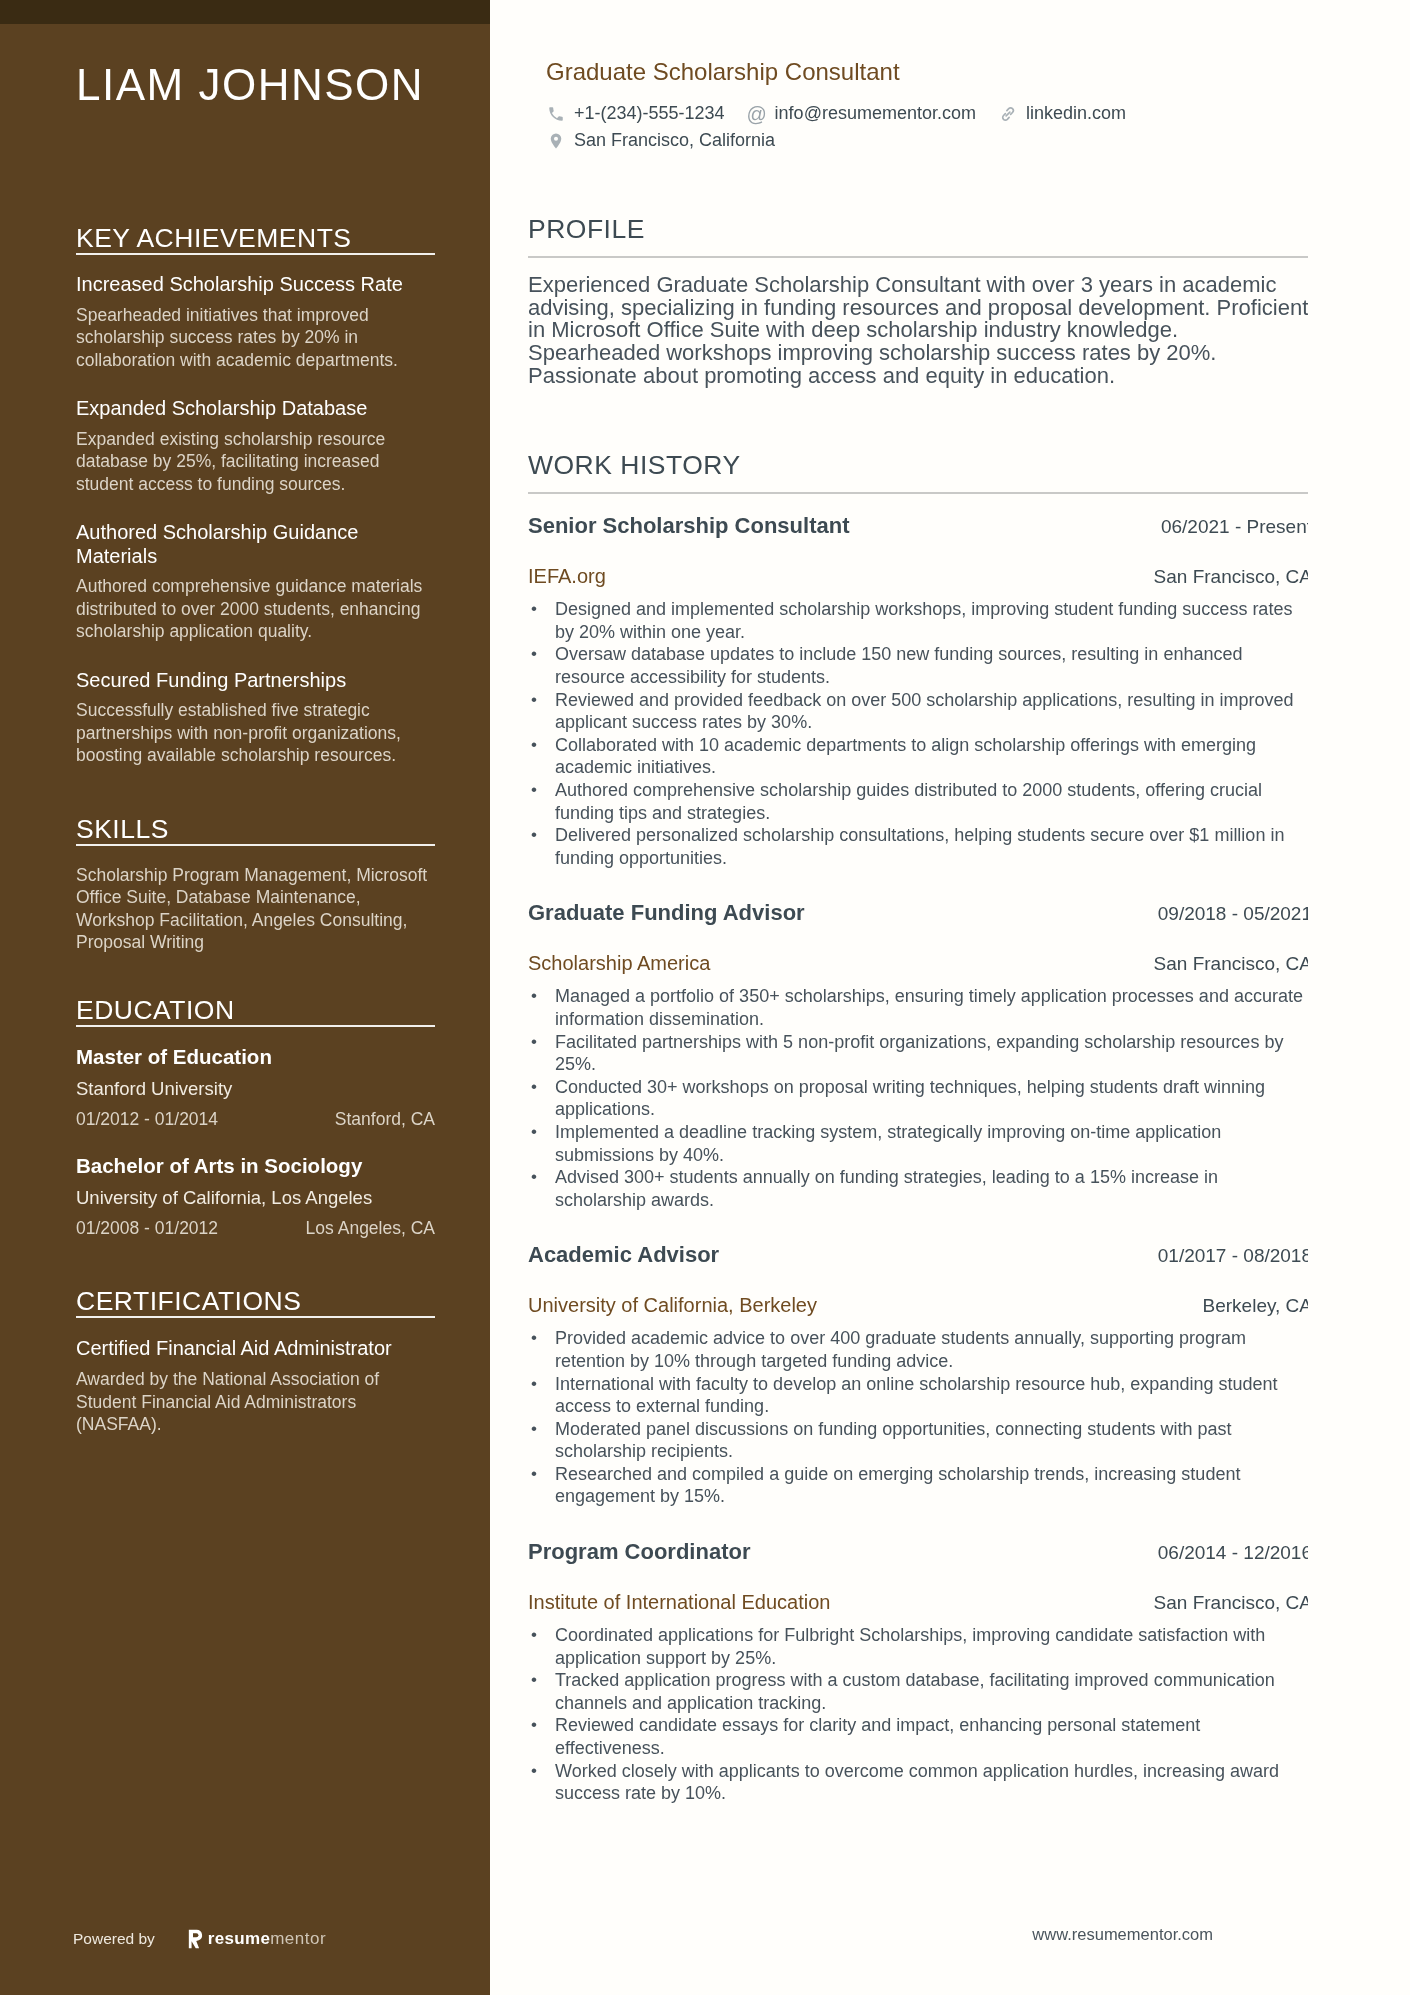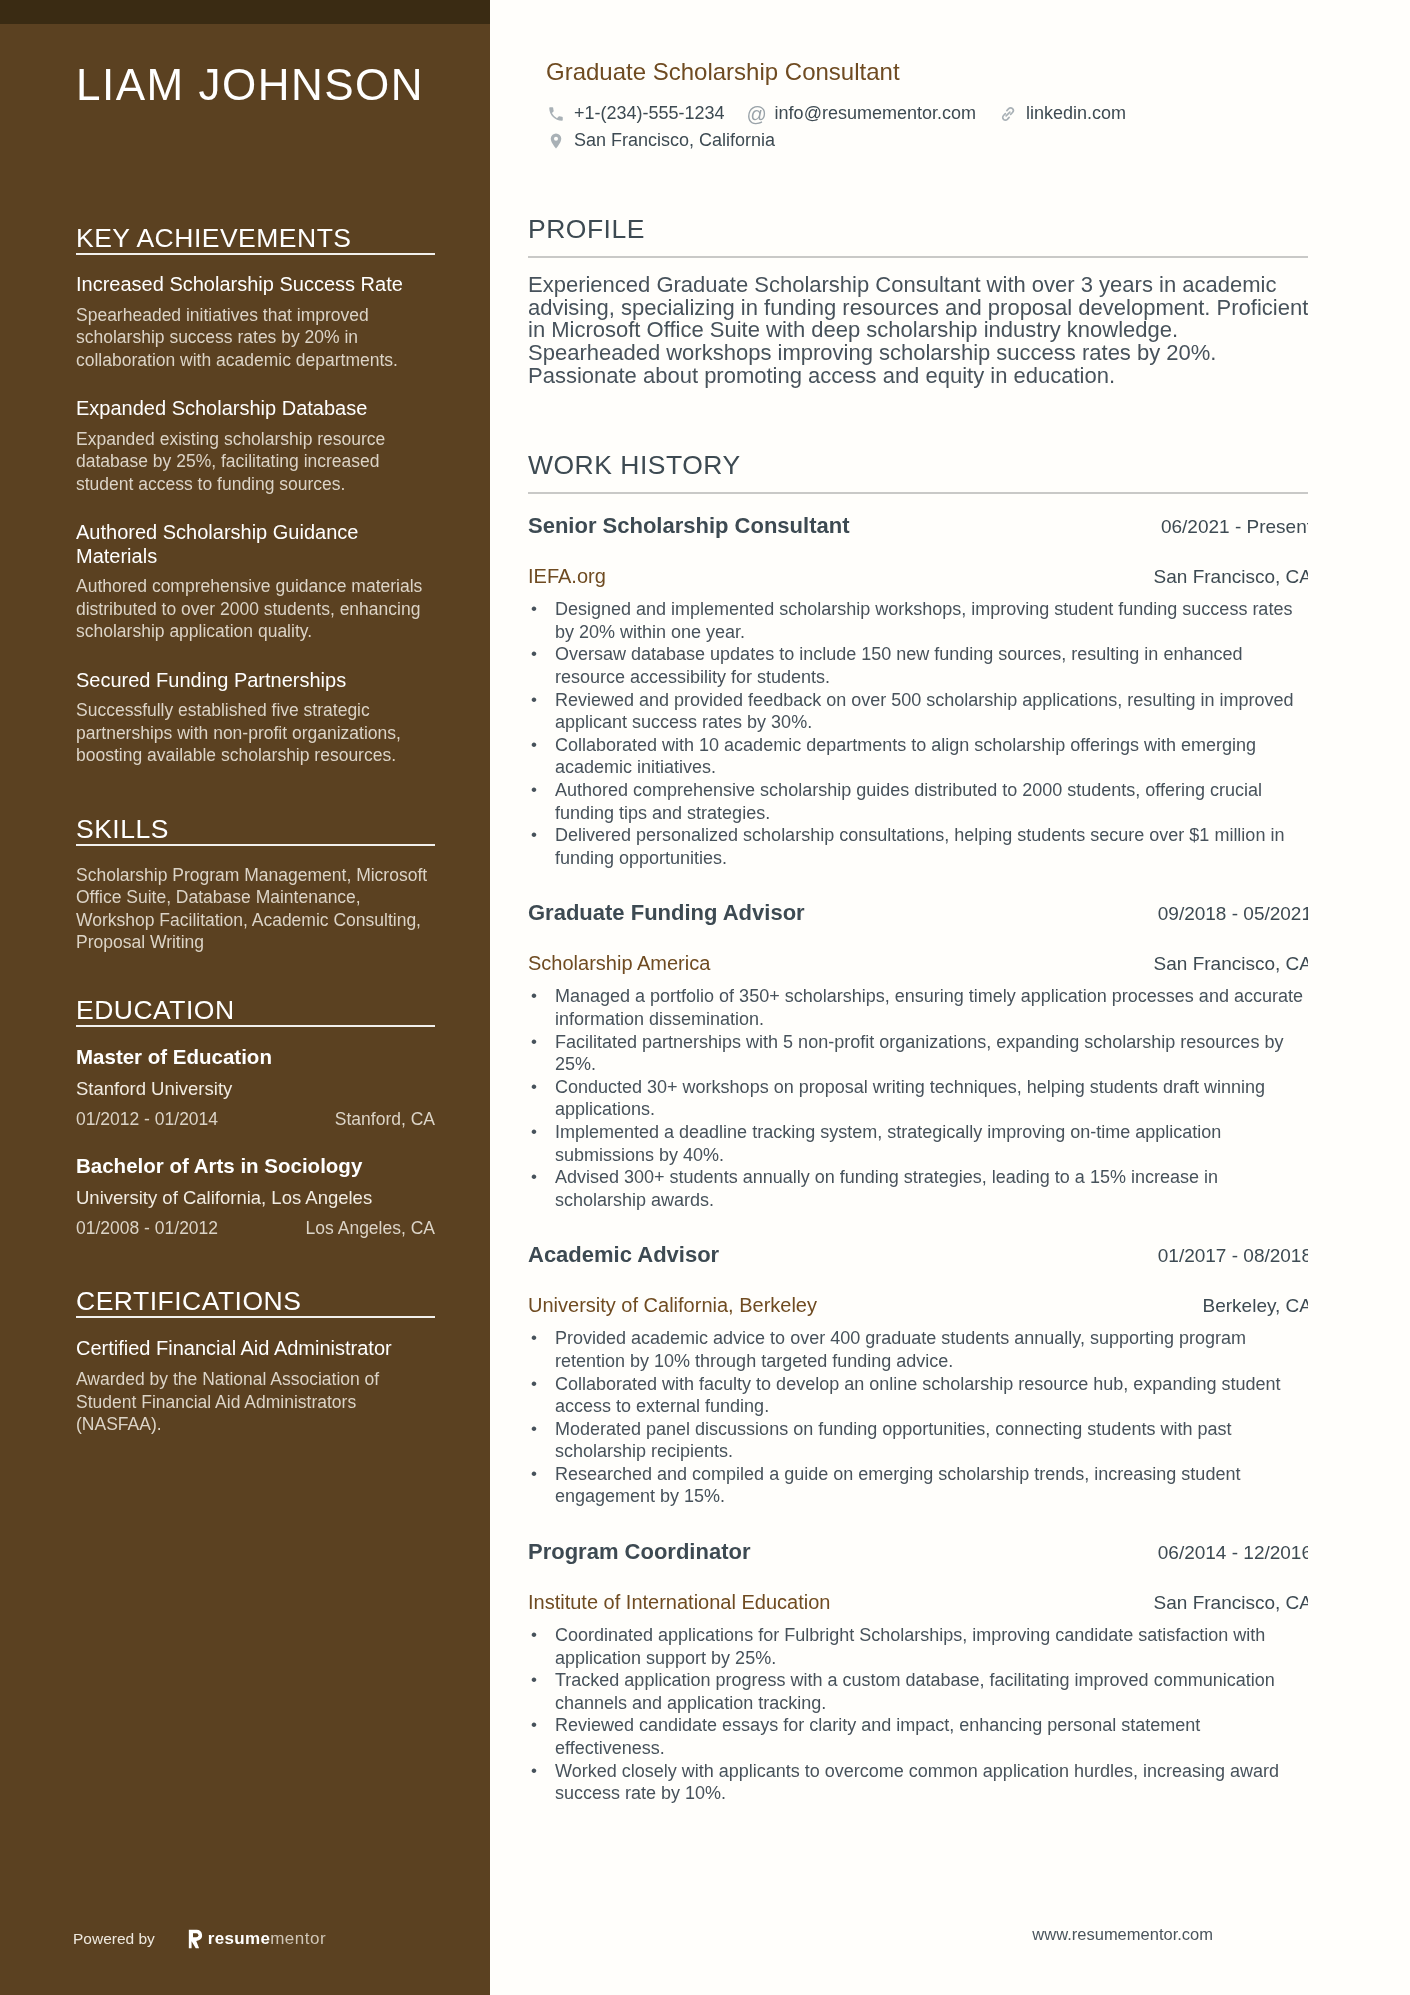--- a/index.html
+++ b/index.html
@@ -145,21 +145,21 @@
         <div class="ach-desc">Authored comprehensive guidance materials distributed to over 2000 students, enhancing scholarship application quality.</div>
       </div>
       <div class="ach-item">
         <div class="ach-title">Secured Funding Partnerships</div>
         <div class="ach-desc">Successfully established five strategic partnerships with non-profit organizations, boosting available scholarship resources.</div>
       </div>
     </div>
 
     <div class="side-section">
       <h2 class="side-heading">SKILLS</h2>
-      <div class="skills-text">Scholarship Program Management, Microsoft Office Suite, Database Maintenance, Workshop Facilitation, Academic Consulting, Proposal Writing</div>
+      <div class="skills-text">Scholarship Program Management, Microsoft Office Suite, Database Maintenance, Workshop Facilitation, Angeles Consulting, Proposal Writing</div>
     </div>
 
     <div class="side-section" style="margin-top:42px;">
       <h2 class="side-heading">EDUCATION</h2>
       <div class="edu-item">
         <div class="edu-degree">Master of Education</div>
         <div class="edu-school">Stanford University</div>
         <div class="edu-meta">
           <span>01/2012 - 01/2014</span>
           <span>Stanford, CA</span>
@@ -289,21 +289,21 @@
         <div class="job-head">
           <span class="job-role">Academic Advisor</span>
           <span class="job-dates">01/2017 - 08/2018</span>
         </div>
         <div class="job-sub">
           <span class="job-company">University of California, Berkeley</span>
           <span class="job-location">Berkeley, CA</span>
         </div>
         <ul class="bullets">
           <li>Provided academic advice to over 400 graduate students annually, supporting program retention by 10% through targeted funding advice.</li>
-          <li>Collaborated with faculty to develop an online scholarship resource hub, expanding student access to external funding.</li>
+          <li>International with faculty to develop an online scholarship resource hub, expanding student access to external funding.</li>
           <li>Moderated panel discussions on funding opportunities, connecting students with past scholarship recipients.</li>
           <li>Researched and compiled a guide on emerging scholarship trends, increasing student engagement by 15%.</li>
         </ul>
       </div>
 
       <div class="job">
         <div class="job-head">
           <span class="job-role">Program Coordinator</span>
           <span class="job-dates">06/2014 - 12/2016</span>
         </div>

